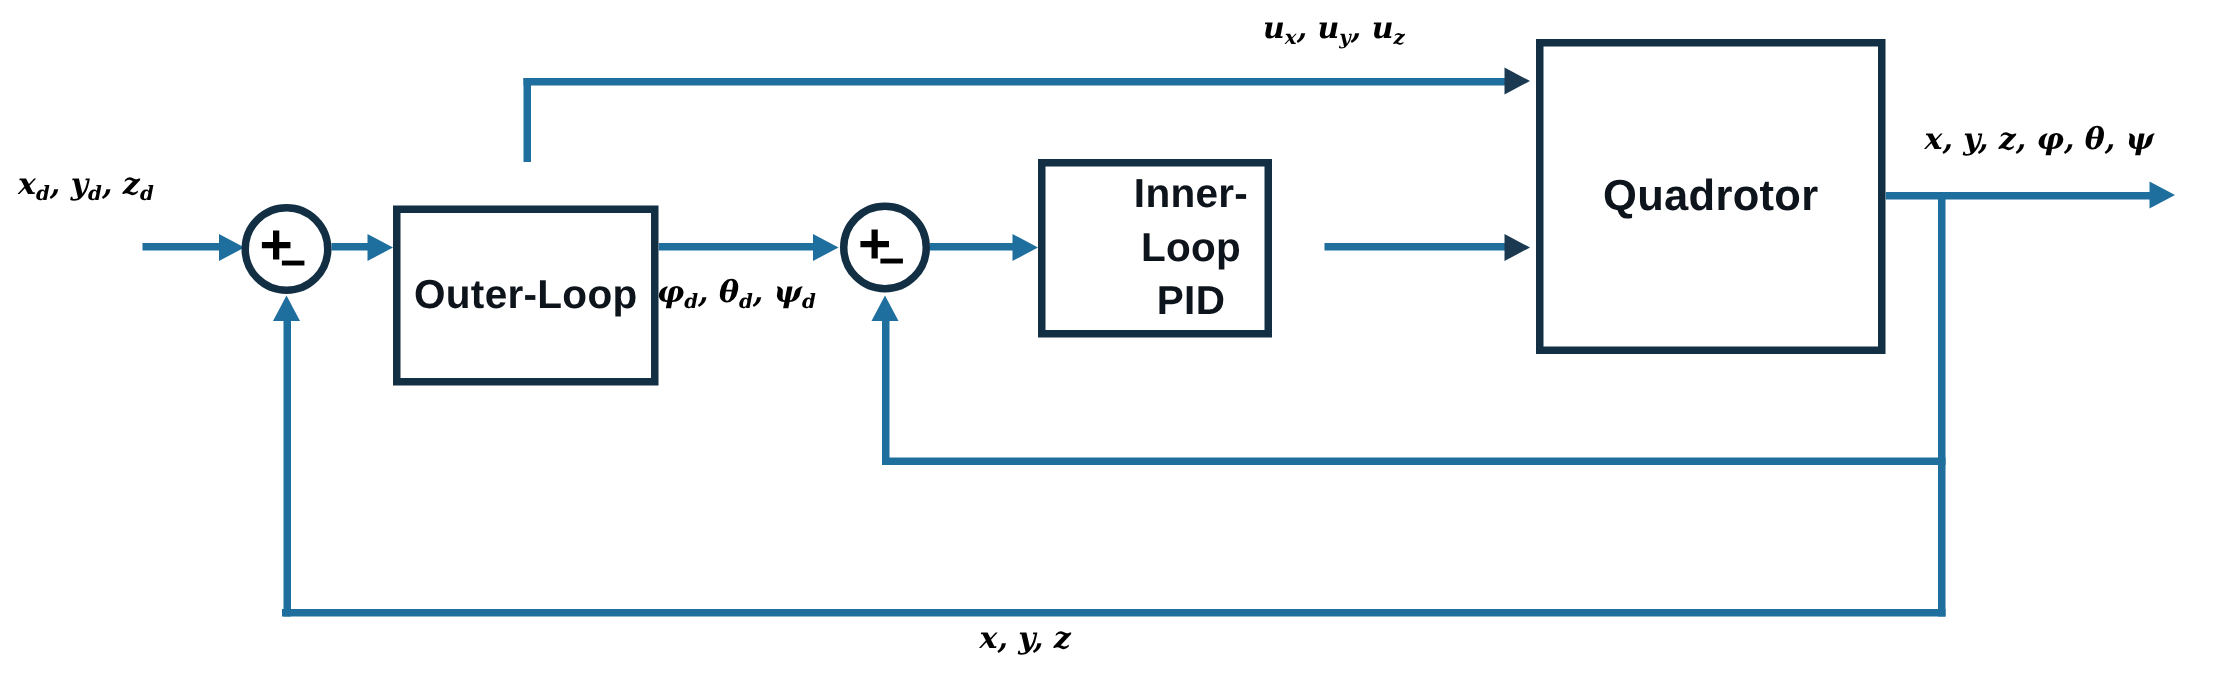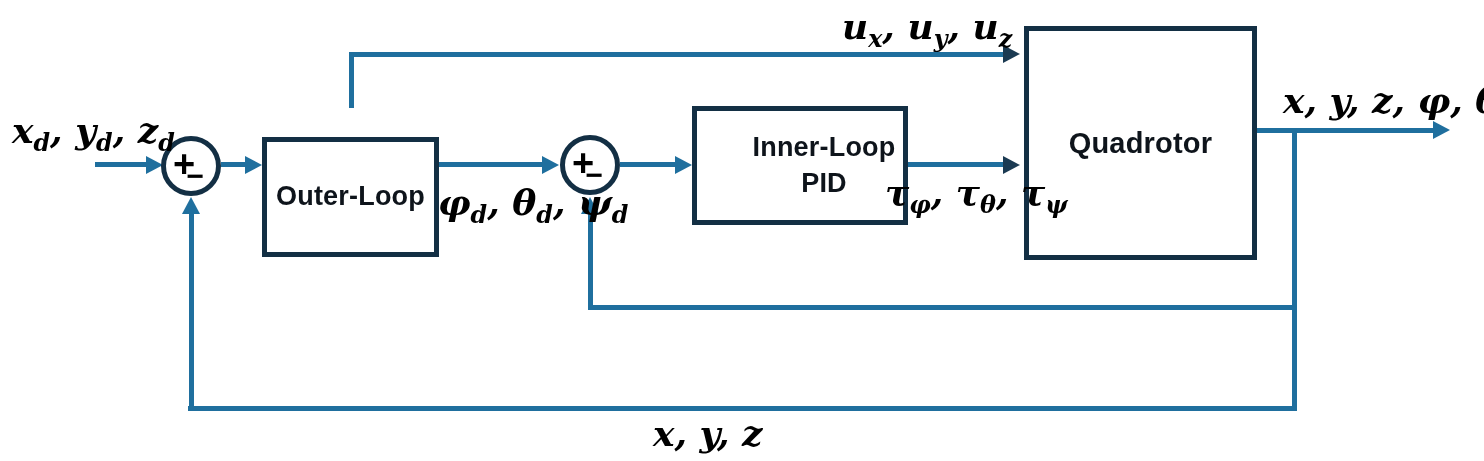--- a/index.html
+++ b/index.html
@@ -39,21 +39,21 @@
     font-weight:700;font-size:38px;color:var(--ink);line-height:1;
   }
   .sum .minus{
     position:absolute;left:50%;bottom:0px;transform:translateX(-25%);
     font-weight:700;font-size:30px;color:var(--ink);line-height:1;
   }
   
   .mlabel{
     position:absolute;color:var(--ink);
     font-family:"DejaVu Serif",serif;font-style:italic;font-weight:700;
-    font-size:36px;white-space:pre;line-height:1;
+    font-size:20px;white-space:pre;line-height:1;
   }
   .mlabel .mi{white-space:pre;}
   .mlabel .msub{font-size:0.66em;vertical-align:-0.33em;letter-spacing:0;}
 </style>
 </head>
 <body>
 
 <div class="canvas">
 
   <div class="wire" style="left:95px;top:162px;width:52px;height:5px;"></div>
@@ -93,34 +93,33 @@
     <span class="minus">−</span>
   </div>
   <div class="sum" style="left:560px;top:135px;">
     <span class="plus">+</span>
     <span class="minus">−</span>
   </div>
 
   <div class="block" style="left:262px;top:89px;width:177px;height:120px;margin-top:48px;">
     <span>Outer-Loop</span>
   </div>
-  <div class="block" style="left:692px;top:106px;width:216px;height:119px;padding-left:48px;">
+  <div class="block" style="left:692px;top:106px;width:156px;height:119px;padding-left:48px;">
     <span>Inner-Loop</span>
     <span>PID</span>
   </div>
-  <div class="block plant" style="left:1024px;top:26px;width:233px;height:234px;">
+  <div class="block plant" style="left:1024px;top:26px;width:233px;height:210px;">
     <span>Quadrotor</span>
   </div>
 
   <div class="mlabel" style="left:12px;top:112px;"><span class="mi">x</span><span class="msub">d</span><span class="mi">, </span><span class="mi">y</span><span class="msub">d</span><span class="mi">, </span><span class="mi">z</span><span class="msub">d</span></div>
 
   <div class="mlabel" style="left:438px;top:184px;"><span class="mi">φ</span><span class="msub">d</span><span class="mi">, </span><span class="mi">θ</span><span class="msub">d</span><span class="mi">, </span><span class="mi">ψ</span><span class="msub">d</span></div>
 
   <div class="mlabel" style="left:842px;top:8px;"><span class="mi">u</span><span class="msub">x</span><span class="mi">, </span><span class="mi">u</span><span class="msub">y</span><span class="mi">, </span><span class="mi">u</span><span class="msub">z</span></div>
 
-  <div class="mlabel" style="left:885px;top:174px;"><span class="mi">τ</span><span class="msub">φ</span><span class="mi">, </span><span class="mi">τ</span><span class="msub">θ</span><span class="mi">, </span><span class="mi">τ</span><span class="msub">ψ</span></div>
 
   <div class="mlabel" style="left:1283px;top:82px;"><span class="mi">x</span><span class="mi">, </span><span class="mi">y</span><span class="mi">, </span><span class="mi">z</span><span class="mi">, </span><span class="mi">φ</span><span class="mi">, </span><span class="mi">θ</span><span class="mi">, </span><span class="mi">ψ</span></div>
 
 
   <div class="mlabel" style="left:653px;top:415px;font-style:italic;"><span class="mi">x</span><span class="mi">, </span><span class="mi">y</span><span class="mi">, </span><span class="mi">z</span></div>
 
 </div>
 
 </body></html>

